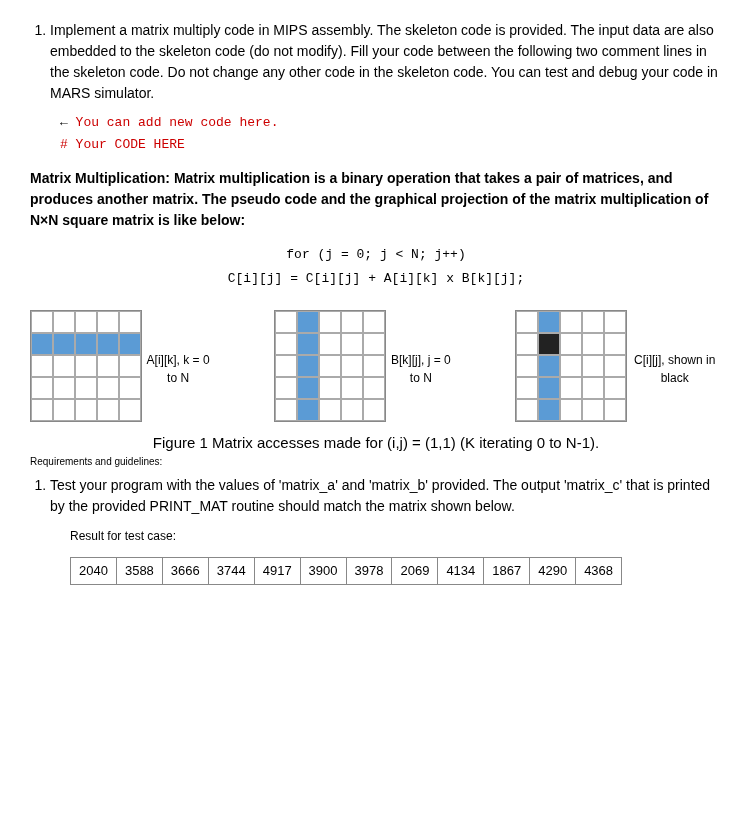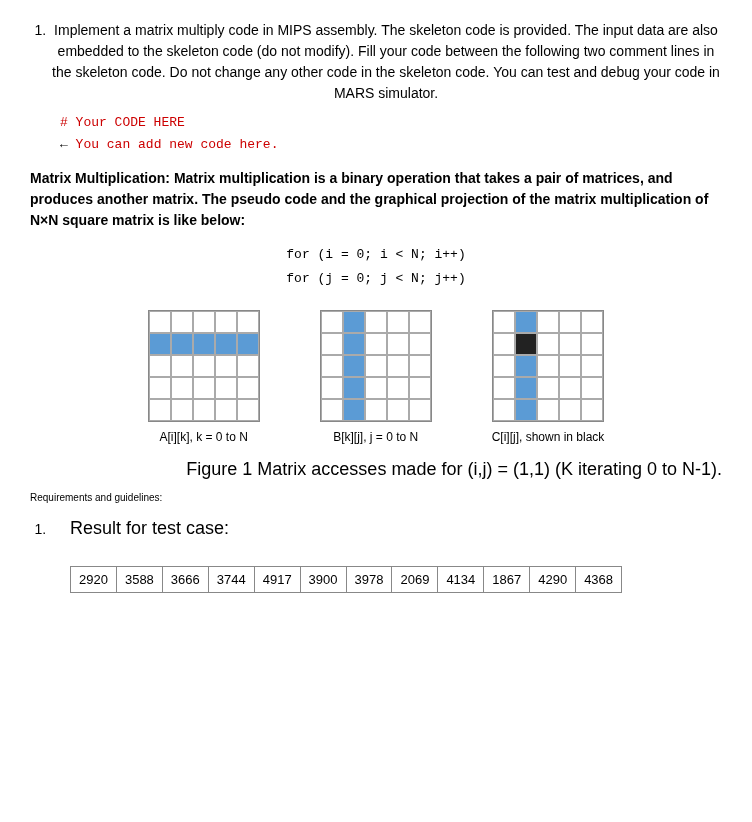--- a/index.html
+++ b/index.html
@@ -14,21 +14,20 @@
       line-height: 1.5;
     }
     .main-list {
       padding-left: 20px;
     }
     .main-list > li {
       margin-bottom: 12px;
     }
     .intro-text {
       margin-bottom: 8px;
-      text-align: center;
     }
     .code-block {
       font-family: 'Courier New', Courier, monospace;
       font-size: 13px;
       color: #c00;
       padding-left: 10px;
       line-height: 1.7;
     }
     .code-block .arrow {
       color: #000;
@@ -47,21 +46,21 @@
     }
     .matrices-container {
       display: flex;
       justify-content: center;
       align-items: flex-start;
       gap: 60px;
       margin: 16px 0 8px 0;
     }
     .matrix-wrapper {
       display: flex;
-      flex-direction: column;
+      flex-direction: row;
       align-items: center;
     }
     .matrix-label {
       font-size: 12px;
       margin-top: 6px;
       text-align: center;
     }
     .matrix-grid {
       display: grid;
       border: 1px solid #888;
@@ -72,37 +71,37 @@
       border: 1px solid #aaa;
       background: #fff;
     }
     .matrix-cell.blue {
       background: #5b9bd5;
     }
     .matrix-cell.black {
       background: #222;
     }
     .figure-caption {
-      text-align: right;
-      font-size: 18px;
-      margin: 10px 0 7px 0;
+      text-align: center;
+      font-size: 15px;
+      margin: 10px 0 0 0;
     }
     .req-title {
       font-size: 10px;
       margin-bottom: 6px;
     }
     .req-list {
       padding-left: 20px;
     }
     .req-list > li {
       margin-bottom: 10px;
     }
     .result-label {
-      font-size: 18px;
-      margin: 10px 0 24px 20px;
+      font-size: 12px;
+      margin: 10px 0 12px 20px;
     }
     .result-table {
       border-collapse: collapse;
       margin-left: 20px;
     }
     .result-table td {
       border: 1px solid #888;
       padding: 3px 8px;
       font-size: 13px;
       text-align: center;
@@ -110,36 +109,36 @@
     }
     .bold { font-weight: bold; }
   </style>
 </head>
 <body>
 
 <ol class="main-list">
   <li>
     <p class="intro-text">Implement a matrix multiply code in MIPS assembly. The skeleton code is provided. The input data are also embedded to the skeleton code (do not modify). Fill your code between the following two comment lines in the skeleton code. Do not change any other code in the skeleton code. You can test and debug your code in MARS simulator.</p>
     <div class="code-block">
-      <div># Your CODE HERE</div>
       <div>
         <span class="arrow">←</span><span> You can add new code here.</span>
       </div>
+      <div># Your CODE HERE</div>
     </div>
   </li>
 </ol>
 
 <div>
   <p class="section-title">
     <span class="bold">Matrix Multiplication:</span><span> Matrix multiplication is a binary operation that takes a pair of matrices, and produces another matrix. The pseudo code and the graphical projection of the matrix multiplication of N×N square matrix is like below:</span>
   </p>
 
   <div class="pseudo-code">
-    <div>for (i = 0; i &lt; N; i++)</div>
     <div>    for (j = 0; j &lt; N; j++)</div>
+    <div>            C[i][j] = C[i][j] + A[i][k] x B[k][j];</div>
   </div>
 
   <div class="matrices-container">
 
     <div class="matrix-wrapper">
       <div class="matrix-grid" style="grid-template-columns: repeat(5, 22px);">
 
         <div class="matrix-cell"></div>
         <div class="matrix-cell"></div>
         <div class="matrix-cell"></div>
@@ -243,26 +242,27 @@
       <div class="matrix-label">C[i][j], shown in black</div>
     </div>
   </div>
 
   <p class="figure-caption">Figure 1 Matrix accesses made for (i,j) = (1,1) (K iterating 0 to N-1).</p>
 </div>
 
 <p class="req-title">Requirements and guidelines:</p>
 <ol class="req-list">
   <li>
+    <p>Test your program with the values of 'matrix_a' and 'matrix_b' provided. The output 'matrix_c' that is printed by the provided PRINT_MAT routine should match the matrix shown below.</p>
     <p class="result-label">Result for test case:</p>
     <table class="result-table">
       <tbody>
         <tr>
 
-        <td>2920</td>
+        <td>2040</td>
             <td>3588</td>
             <td>3666</td>
             <td>3744</td>
             <td>4917</td>
             <td>3900</td>
             <td>3978</td>
             <td>2069</td>
             <td>4134</td>
             <td>1867</td>
             <td>4290</td>

